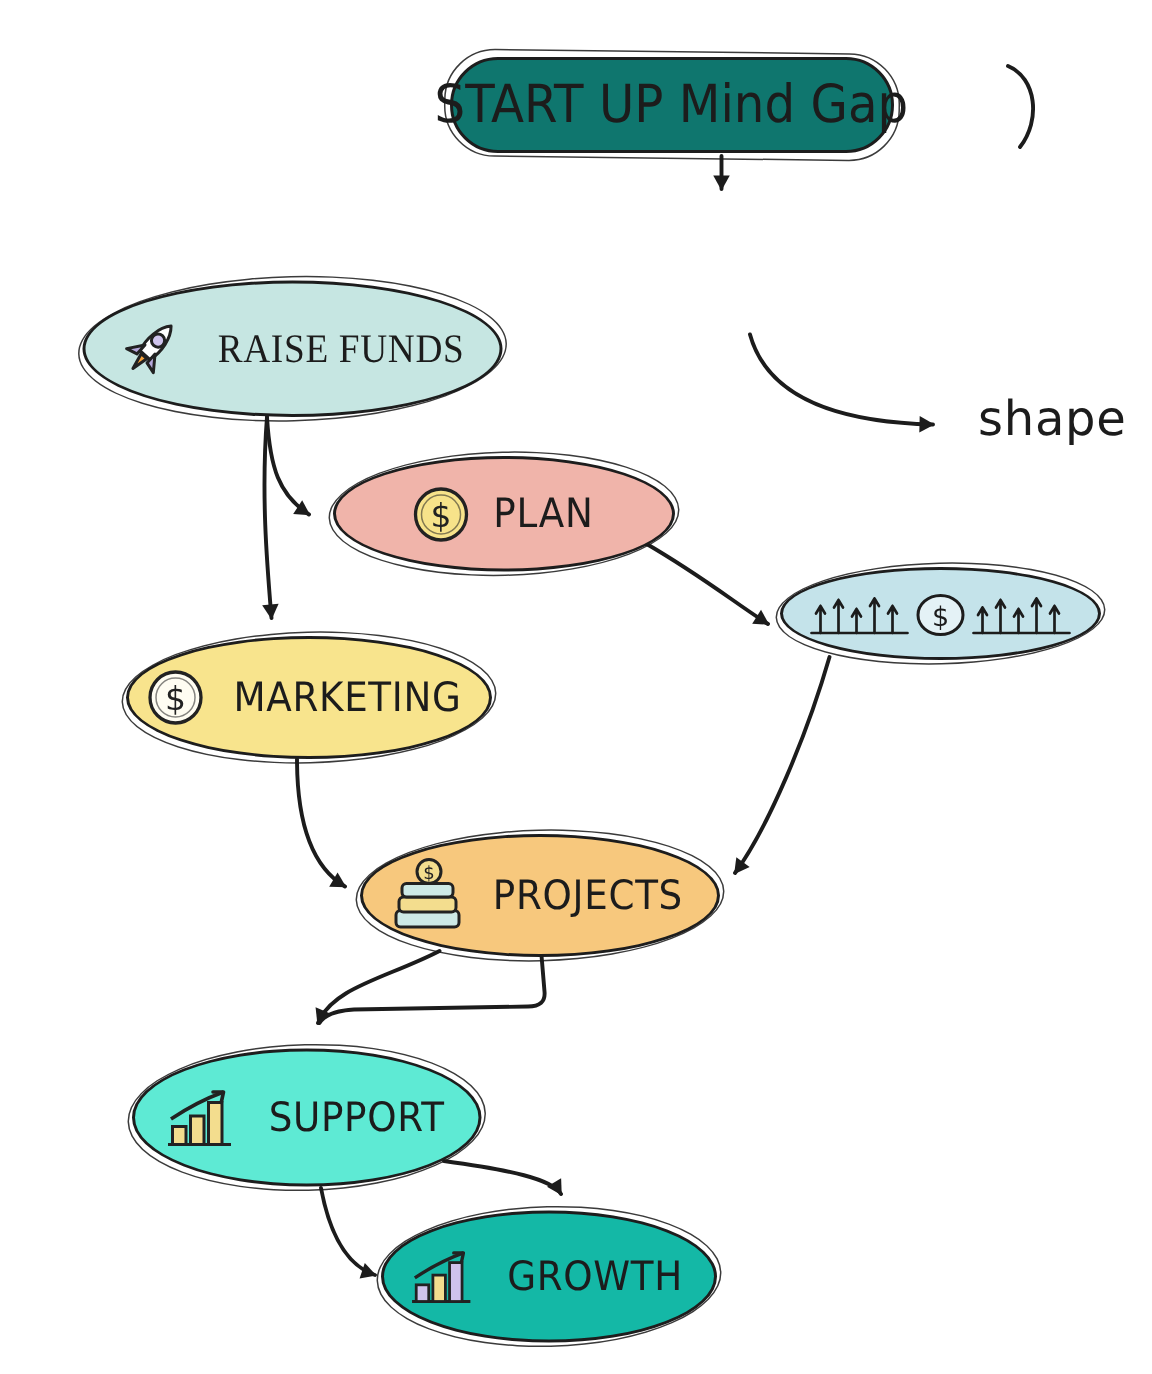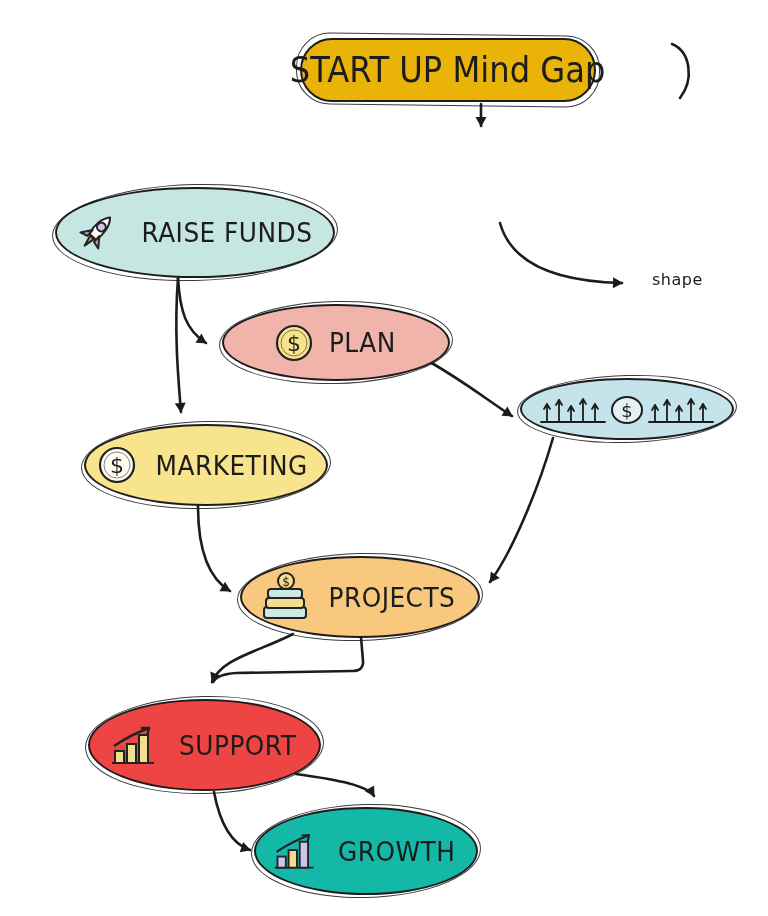--- a/index.html
+++ b/index.html
@@ -19,34 +19,34 @@
   .ellipse{border-radius:50%;}
   .rrect{border-radius:34px;}
   .rrect::after{transform:rotate(.7deg);inset:-6px;}
   .label{
     font-size:27px;letter-spacing:.5px;white-space:nowrap;
     display:inline-block;transform:scaleX(.92);transform-origin:center;
   }
   .icon{display:flex;align-items:center;justify-content:center;flex:0 0 auto;}
 
   
-  #n-title{left:300px;top:38px;width:296px;height:64px;background:#eab308;}
+  #n-title{left:300px;top:38px;width:296px;height:64px;background:#0f766e;}
   #n-title .label{font-size:35px;letter-spacing:0;}
   #n-startup{left:352px;top:134px;width:258px;height:90px;background:#b5a6da;}
   #n-startup .label{font-size:30px;}
-  #n-raise-funds{left:55px;top:187px;width:280px;height:91px;background:#c6e6e2;}
+  #n-raise-funds{left:55px;top:187px;width:280px;height:91px;background:#c6e6e2;font-family:Liberation Serif, serif;}
   #n-plan{left:222px;top:304px;width:228px;height:77px;background:#f0b4aa;}
   #n-money{left:520px;top:378px;width:214px;height:62px;background:#c4e3ea;}
   #n-marketing{left:84px;top:424px;width:244px;height:82px;background:#f8e48d;}
   #n-projects{left:240px;top:556px;width:240px;height:82px;background:#f7c87d;}
-  #n-support{left:88px;top:699px;width:233px;height:92px;background:#ef4444;gap:12px;}
+  #n-support{left:88px;top:699px;width:233px;height:92px;background:#5eead4;gap:12px;}
   #n-growth{left:254px;top:807px;width:224px;height:88px;background:#14b8a6;}
 
   .shape-note{
-    position:absolute;left:652px;top:270px;font-size:16px;letter-spacing:.5px;
+    position:absolute;left:652px;top:260px;font-size:32px;letter-spacing:.5px;
   }
   svg text{font-family:"DejaVu Sans","Liberation Sans",sans-serif;}
 </style>
 </head>
 <body>
 
 <div class="canvas">
 
   <svg class="links" viewBox="0 0 768 916" fill="none" stroke="#1c1c1c" stroke-width="2.6" stroke-linecap="round">
     <defs>

